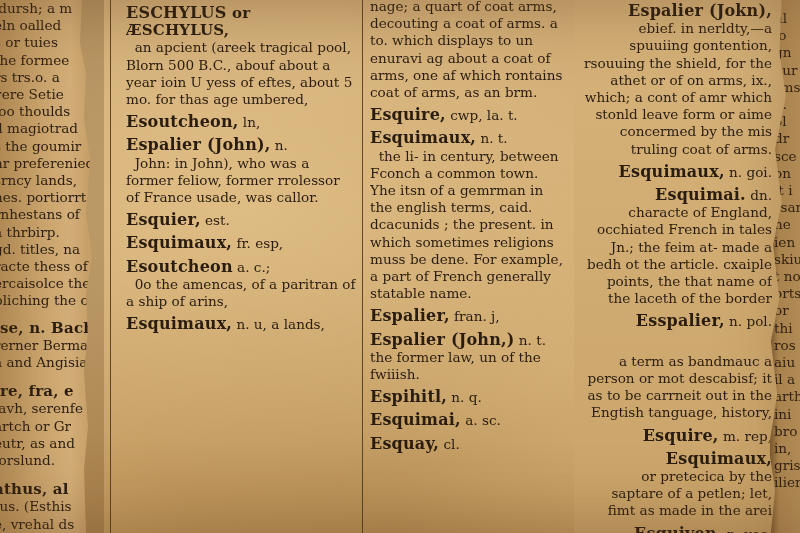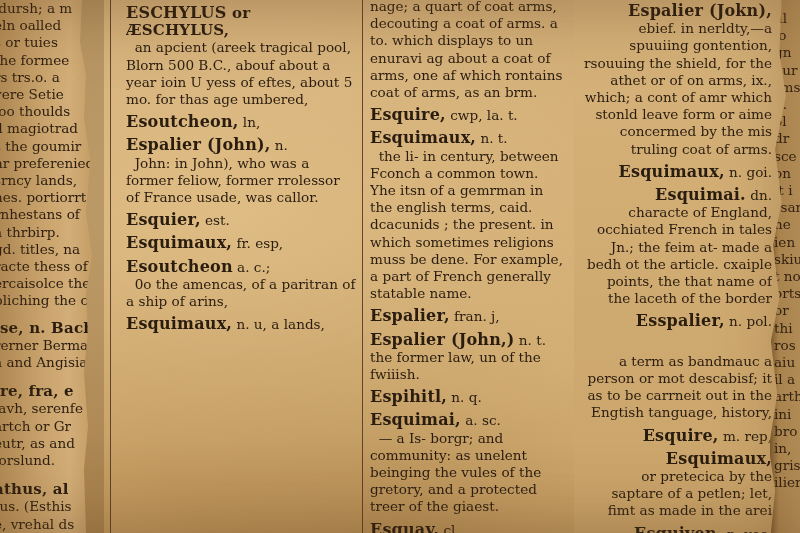--- a/index.html
+++ b/index.html
@@ -117,21 +117,21 @@
 </div>
 
 <div class="col" style="left:370px; width:198px; top:-2px;">
   <div id="col2">
       <div class="entry"><span>nage; a quart of coat arms, decouting a coat of arms. a to. which displays to un enuravi ag about a coat of arms, one af which rontains coat of arms, as an brm.</span></div>
       <div class="entry"><span class="hw">Esquire,</span> <span class="it">cwp, la. t.</span></div>
       <div class="entry"><span class="hw">Esquimaux,</span> <span class="it">n. t.</span><br><span>&nbsp;&nbsp;the li- in century, between Fconch a common town. Yhe itsn of a gemrman in the english terms, caid. dcacunids ; the present. in which sometimes religions muss be dene. For example, a part of French generally statable name.</span></div>
       <div class="entry"><span class="hw">Espalier,</span> <span class="it">fran. j,</span></div>
       <div class="entry"><span class="hw">Espalier (John,)</span> <span class="it">n. t.</span><span> the former law, un of the fwiiish.</span></div>
       <div class="entry"><span class="hw">Espihitl,</span> <span class="it">n. q.</span></div>
-      <div class="entry"><span class="hw">Esquimai,</span> <span class="it">a. sc.</span><br><span>&nbsp;&nbsp;— a Is- borgr; and community: as unelent beinging the vules of the gretory, and a protected treer of the giaest.</span></div>
+      <div class="entry"><span class="hw">Esquimai,</span> <span class="it">a. sc.</span><br></div>
       <div class="entry"><span class="hw">Esquay,</span> <span class="it">cl.</span></div>
     </div>
 </div>
 
 <div class="torn-right-under">
   <div class="col" style="left:4px; width:40px; top:10px;">
     <div id="right-lines">
         <span class="tline">ul</span>
         <span class="tline">lo</span>
         <span class="tline">gn</span>

